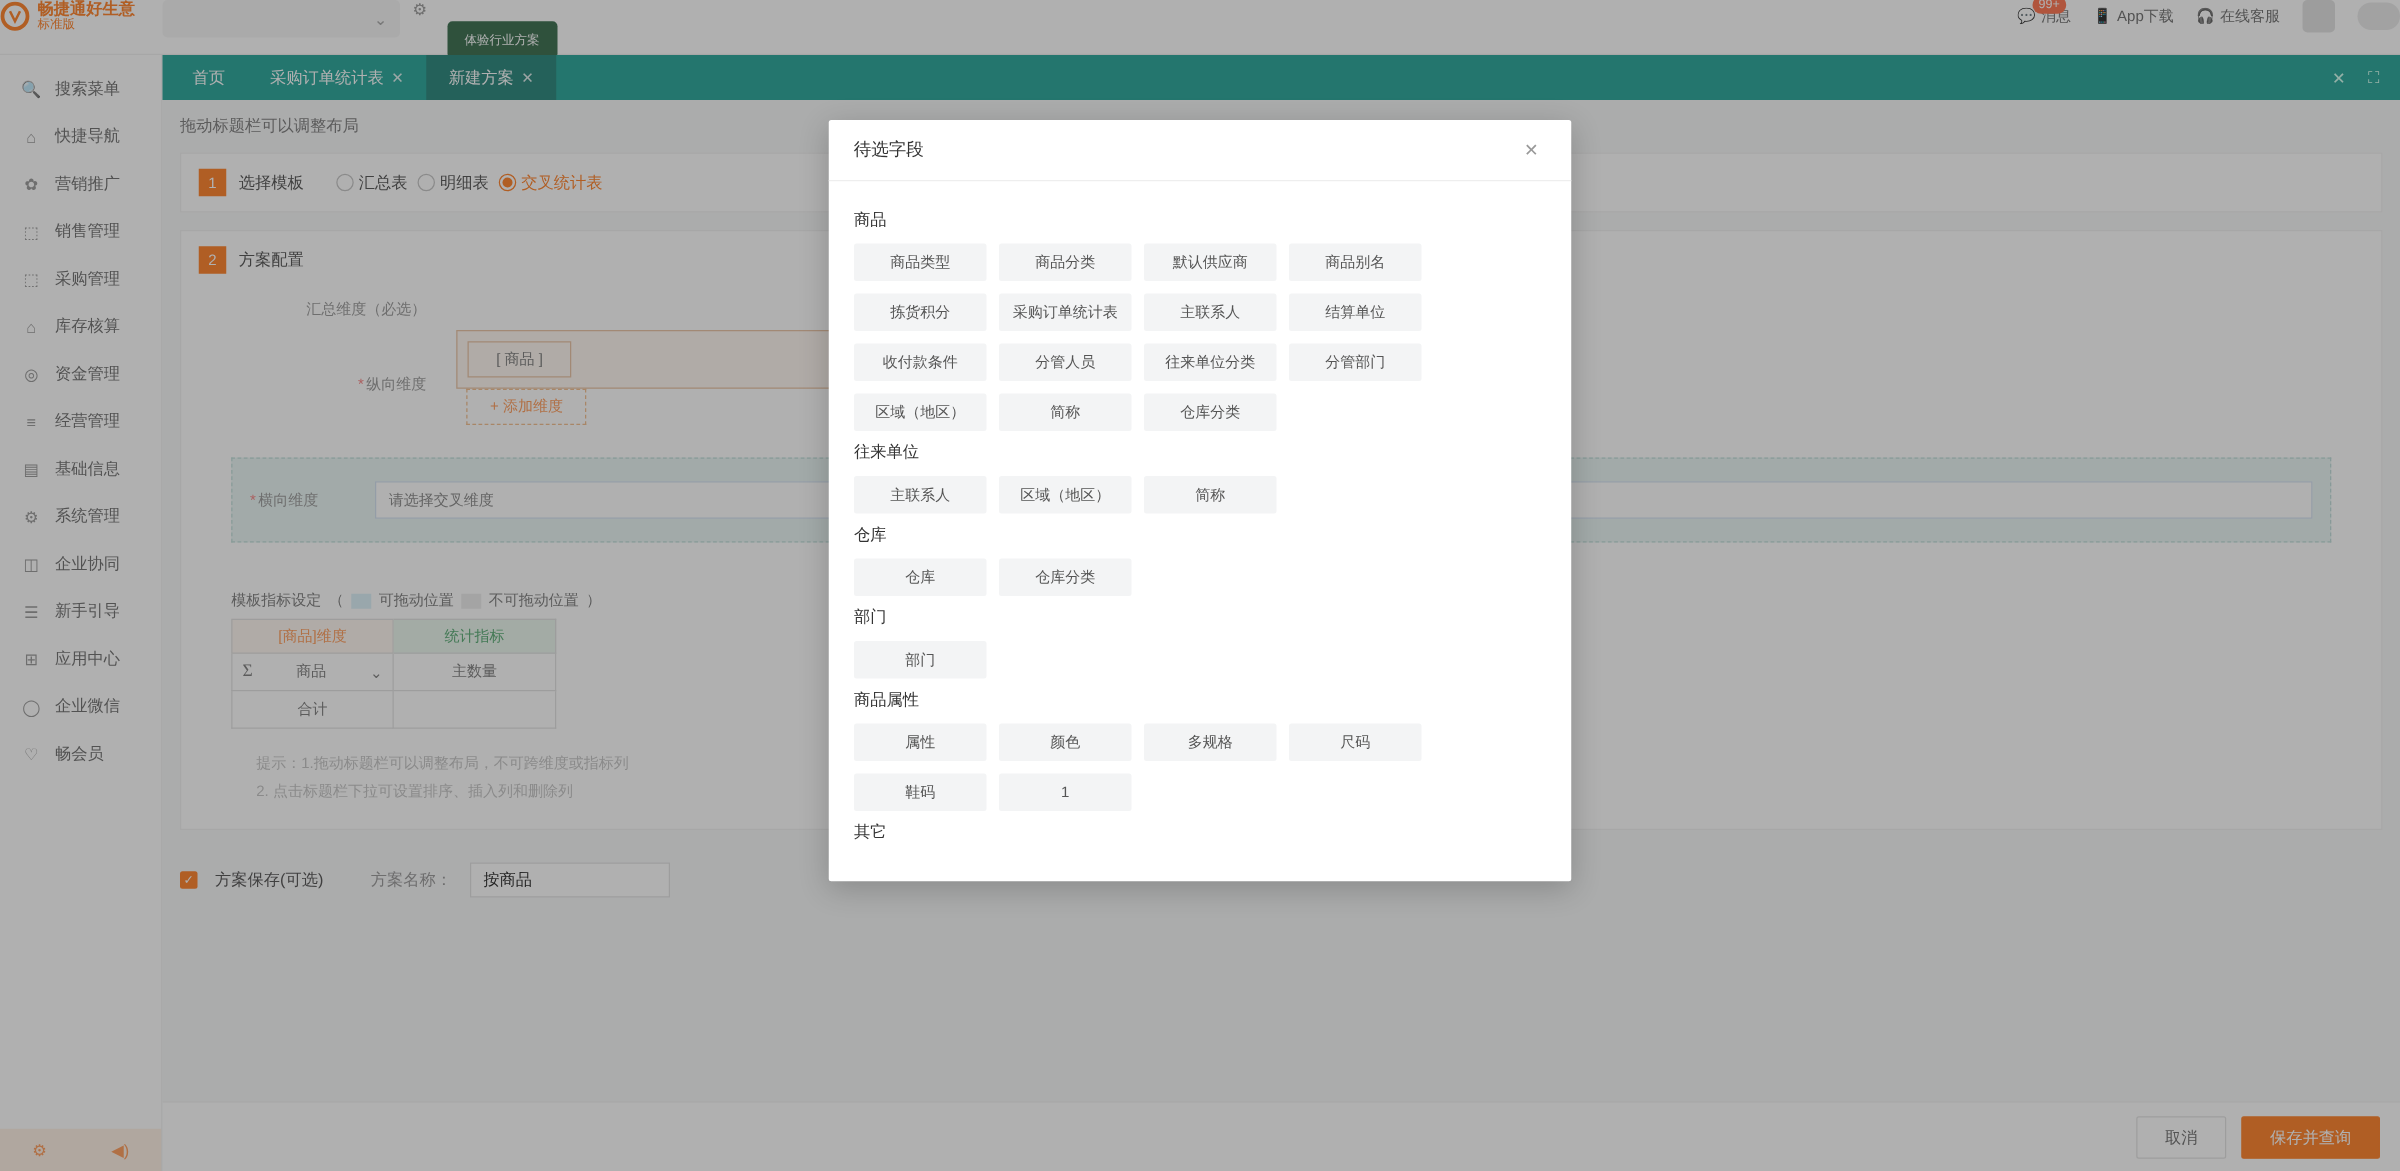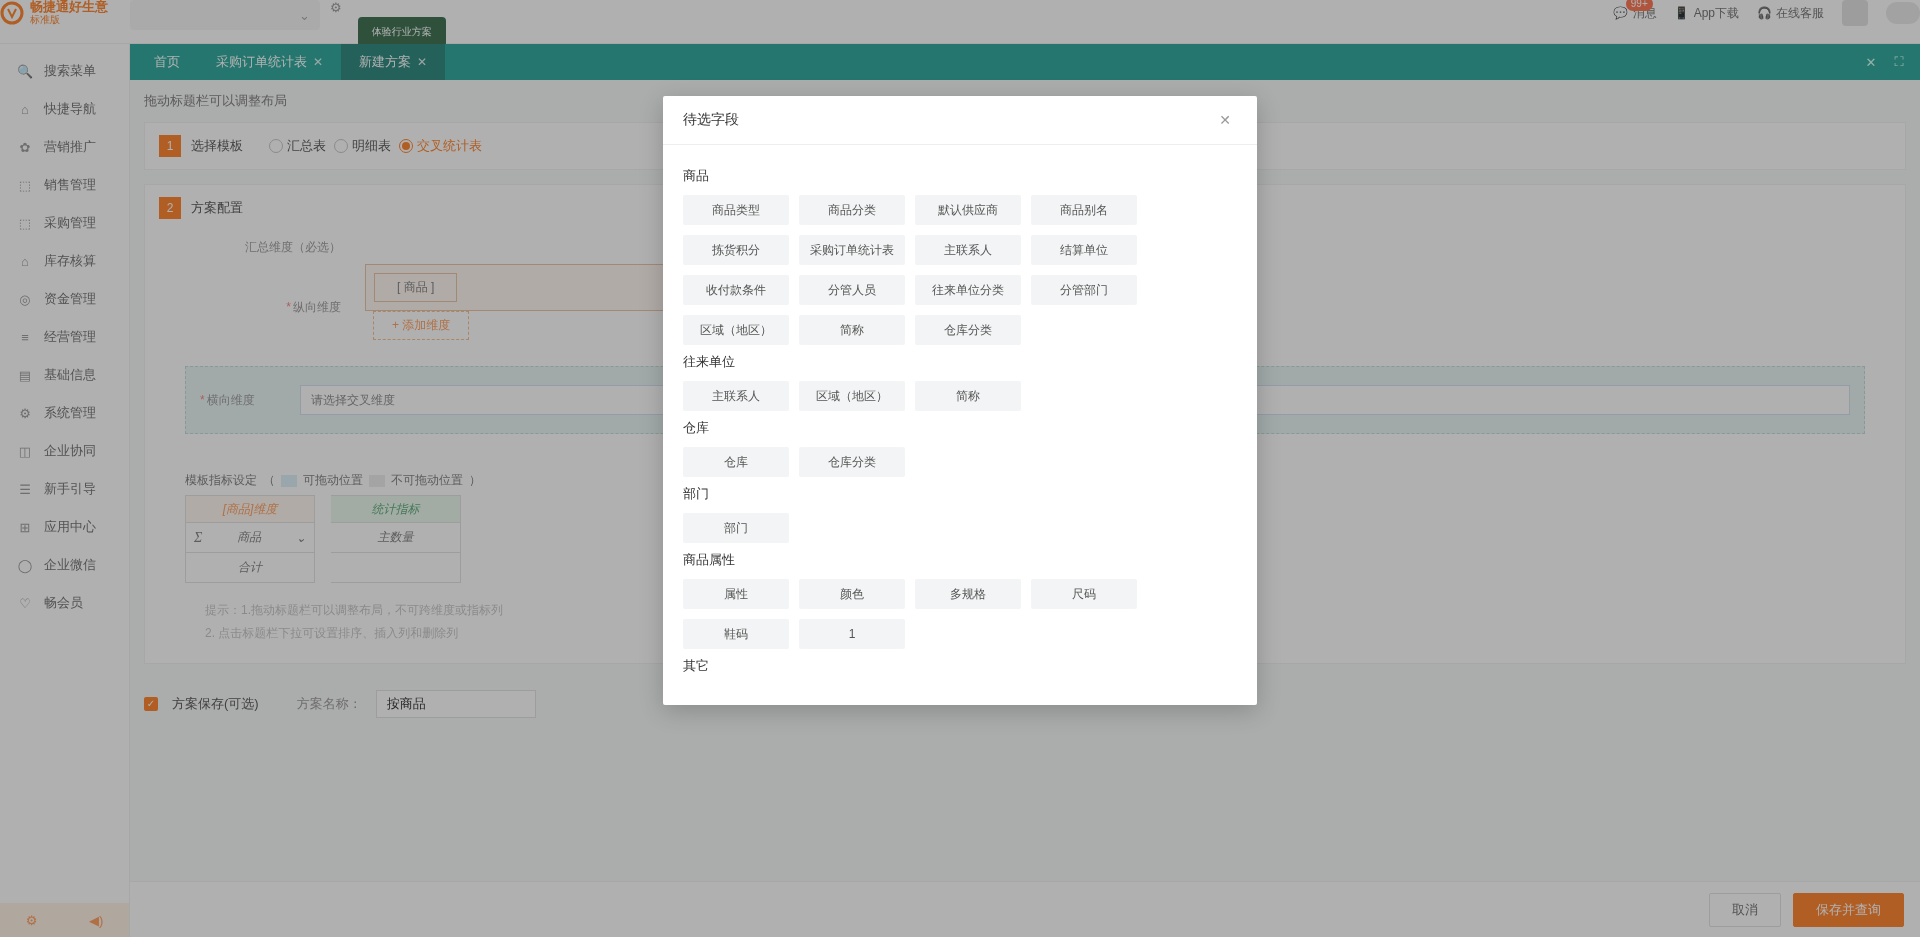--- a/index.html
+++ b/index.html
@@ -59,21 +59,21 @@
 .add-dim { display: inline-block; border: 1px dashed #f0b27a; color: #ff8a3d; padding: 5px 18px; margin: 0 0 10px 8px; cursor: pointer; font-size: 12px; }
 .cross-row-box { background: #e6f5f3; border: 1px dashed #b6d8d3; flex: 1; padding: 18px 14px; display: flex; align-items: center; }
 .cross-row-box .cfg-lbl { color: #888; }
 .cross-input { flex: 1; height: 30px; border: 1px solid #cde; background: #fff; padding: 0 10px; color: #aaa; font-size: 12px; }
 
 .legend-row { padding: 14px 40px 6px; color: #666; font-size: 12px; display: flex; align-items: center; gap: 6px; }
 .sw { width: 16px; height: 12px; display: inline-block; }
 .sw.a { background: #d6eef7; }
 .sw.b { background: #eaeaea; }
 
-.grid-preview { padding: 0 40px 16px; display: flex; gap: 16px; font-style: italic; }
+.grid-preview { padding: 0 40px 16px; display: flex; gap: 0; }
 .gp-left { width: 130px; }
 .gp-right { flex: 1; }
 .gp-head { height: 28px; border: 1px solid #ddd; display: flex; align-items: center; justify-content: center; font-size: 12px; }
 .gp-head.prod { background: #fff6ee; color: #ff8a3d; }
 .gp-head.stat { background: #e7f6ec; color: #3a9c5a; border-left: none; }
 .gp-row { height: 30px; border: 1px solid #ddd; border-top: none; display: flex; align-items: center; justify-content: center; font-size: 12px; color: #666; }
 .gp-row .sel { display: flex; align-items: center; gap: 6px; width: 100%; padding: 0 8px; justify-content: space-between; }
 .sigma { font-family: serif; font-size: 14px; }
 .gp-row.r2 { border-left: 1px solid #ddd; }
 .gp-right .gp-row.r1 { border-left: none; }

